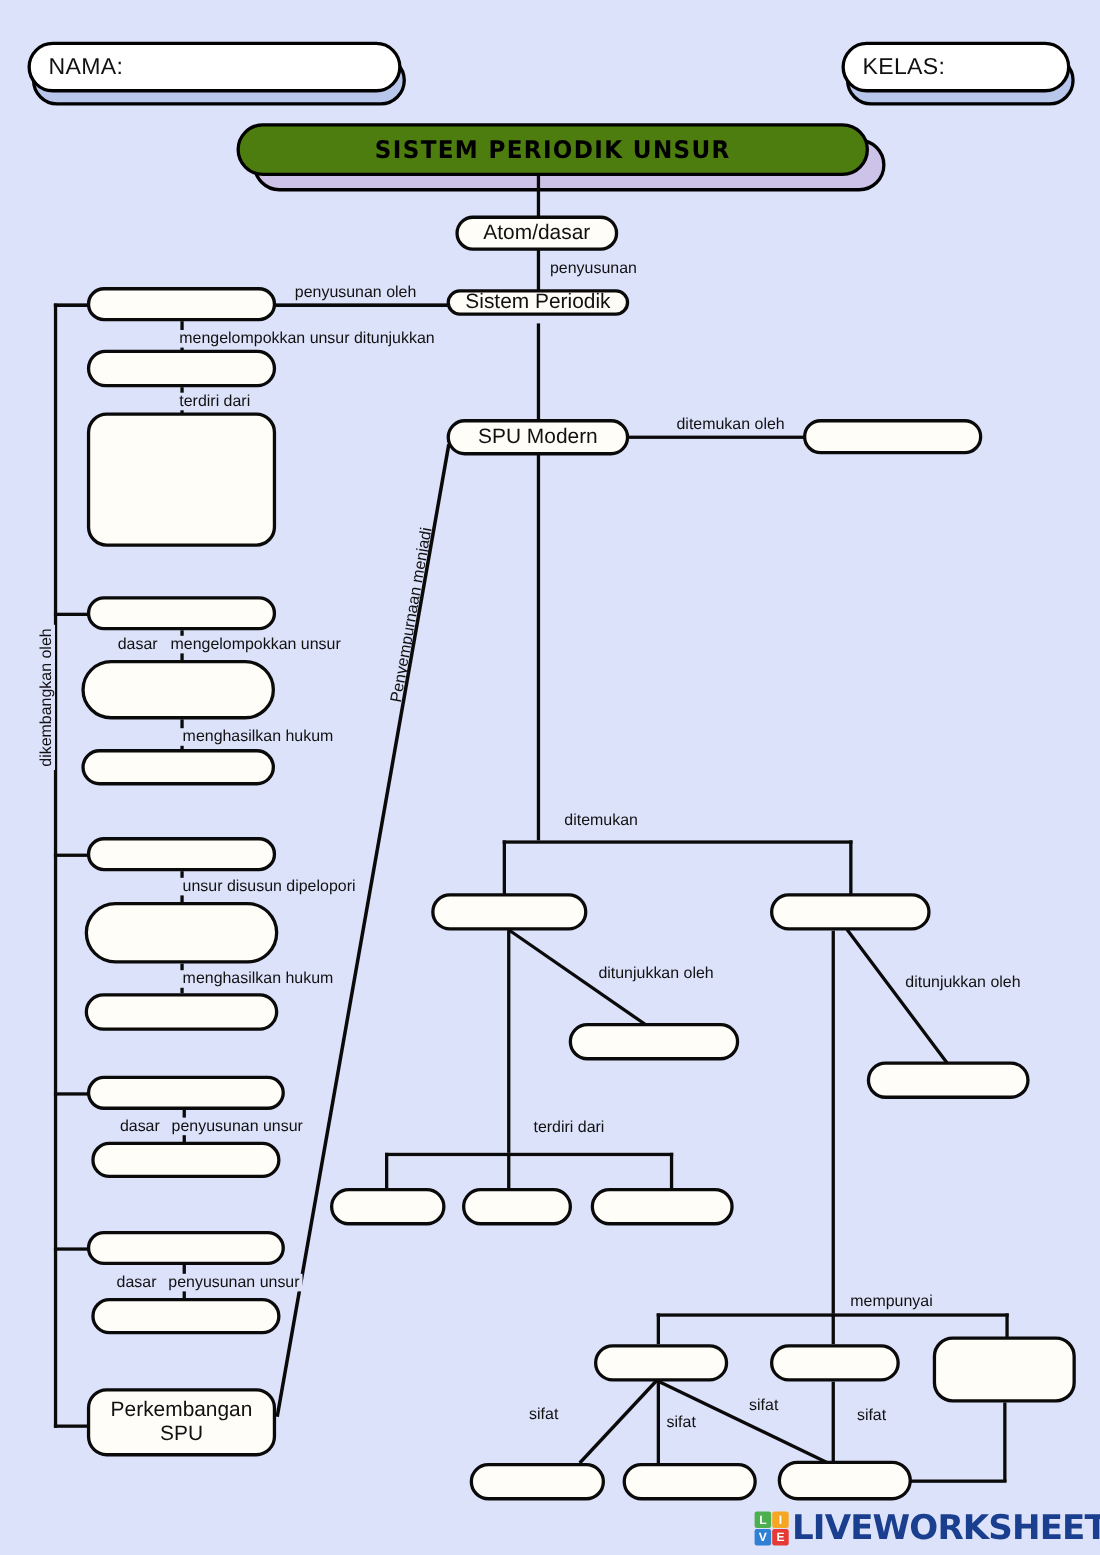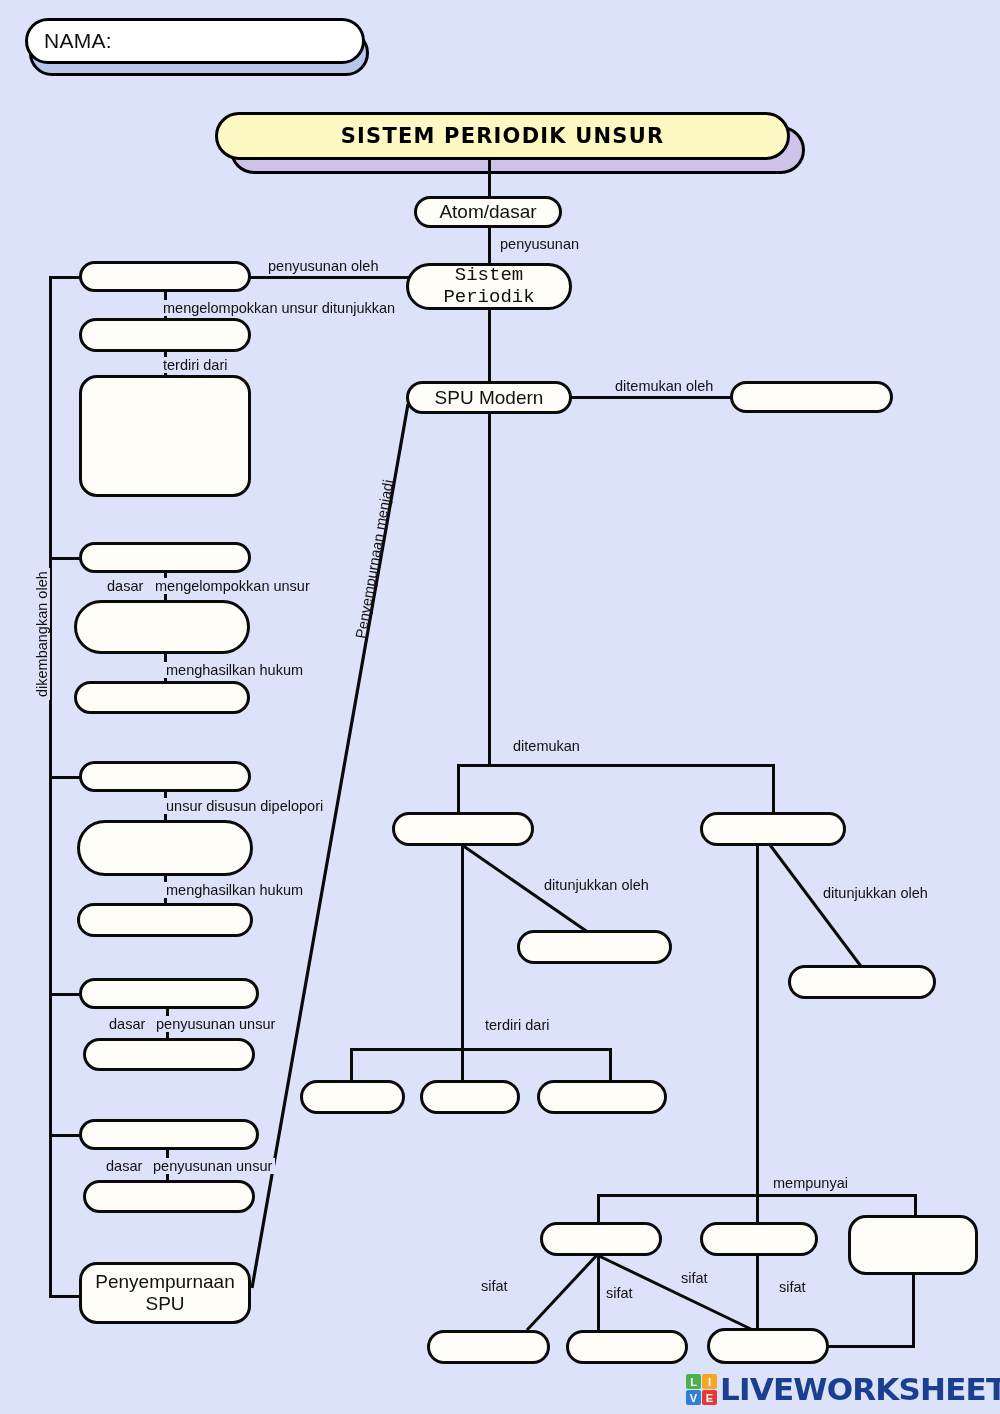--- a/index.html
+++ b/index.html
@@ -7,21 +7,21 @@
   body{
     width:1000px;height:1414px;
     background:#dde2fb;
     font-family:"Liberation Sans", sans-serif;
     position:relative;
     overflow:hidden;
   }
   #sheet{position:absolute;left:0;top:0;width:1000px;height:1414px;}
 
   
-  .field{position:absolute;}
+  .field{position:absolute;margin-top:20px;}
   .field .shadow{
     position:absolute;left:4px;top:12px;
     width:100%;height:100%;
     background:#b9c6ec;
     border:3px solid #000;
     border-radius:26px;
     box-sizing:border-box;
   }
   .field .face{
     position:absolute;left:0;top:0;
@@ -39,21 +39,21 @@
   }
 
   
   #title-banner{position:absolute;left:215px;top:112px;width:575px;height:48px;}
   #title-banner .shadow{
     position:absolute;left:15px;top:14px;width:100%;height:100%;
     background:#cdc3e8;border:3px solid #000;border-radius:24px;box-sizing:border-box;
   }
   #title-banner .face{
     position:absolute;left:0;top:0;width:100%;height:100%;
-    background:#fef9c3;border:3px solid #000;border-radius:24px;box-sizing:border-box;
+    background:#4d7c0f;border:3px solid #000;border-radius:24px;box-sizing:border-box;
     display:flex;align-items:center;justify-content:center;
   }
   #title-banner .face span{
     font-family:"DejaVu Sans", sans-serif;
     font-weight:bold;font-size:21px;letter-spacing:1.2px;
     color:#000;
     transform:scaleY(1.05);
   }
 
   
@@ -129,39 +129,45 @@
 
 <div id="sheet">
 
   <div class="field" style="left:25px;top:18px;width:340px;height:46px;">
     <div class="shadow"></div>
     <div class="face">
       <span>NAMA:</span>
     </div>
   </div>
 
+  <div class="field" style="left:765px;top:18px;width:208px;height:46px;">
+    <div class="shadow"></div>
+    <div class="face">
+      <span>KELAS:</span>
+    </div>
+  </div>
 
   <div id="title-banner">
     <div class="shadow" style="background: rgb(205, 195, 232);"></div>
     <div class="face">
       <span>SISTEM PERIODIK UNSUR</span>
     </div>
   </div>
 
   <div class="ln v" style="left:488px;top:160px;height:38px;"></div>
 
   <div class="ln v" style="left:488px;top:226px;height:40px;"></div>
 
   <div class="ln v" style="left:488px;top:294px;height:88px;"></div>
 
   <div class="ln v" style="left:488px;top:412px;height:352px;"></div>
 
   <div class="node pill" style="left:414px;top:196px;width:148px;height:32px;">Atom/dasar</div>
 
-  <div class="node pill" style="left:406px;top:263px;width:166px;height:47px;font-family:Liberation Mono, monospace;">Sistem Periodik</div>
+  <div class="node pill" style="left:406px;top:263px;width:166px;height:24px;">Sistem Periodik</div>
 
   <div class="node pill" style="left:406px;top:381px;width:166px;height:33px;">SPU Modern</div>
 
   <span class="lbl" style="left:497px;top:236px;">penyusunan</span>
 
   <div class="ln h" style="left:570px;top:396px;width:162px;"></div>
   <span class="lbl" style="left:612px;top:378px;">ditemukan oleh</span>
   <div class="node pill blank" style="left:730px;top:381px;width:163px;height:32px;"></div>
 
   <div class="ln v" style="left:49px;top:276px;height:1022px;"></div>
@@ -214,21 +220,21 @@
   <span class="lbl" style="left:106px;top:1016px;">dasar</span>
   <span class="lbl" style="left:153px;top:1016px;">penyusunan unsur</span>
   <div class="node pill blank" style="left:83px;top:1038px;width:172px;height:33px;"></div>
 
   <div class="node pill blank" style="left:79px;top:1119px;width:180px;height:31px;"></div>
   <div class="ln v" style="left:166px;top:1150px;height:30px;"></div>
   <span class="lbl" style="left:103px;top:1158px;">dasar</span>
   <span class="lbl" style="left:150px;top:1158px;">penyusunan unsur</span>
   <div class="node pill blank" style="left:83px;top:1180px;width:172px;height:33px;"></div>
 
-  <div class="node rect" style="left:79px;top:1262px;width:172px;height:62px;">Penyempurnaan SPU</div>
+  <div class="node rect" style="left:79px;top:1262px;width:172px;height:62px;">Perkembangan SPU</div>
 
   <svg class="diag" style="left:0;top:0;width:1000px;height:1414px;pointer-events:none;">
     <line x1="252" y1="1288" x2="408" y2="404" stroke="#0a0a0a" stroke-width="3.2"></line>
   </svg>
   <span class="lbl slant" style="left:352px;top:640px;transform:rotate(-80deg);">Penyempurnaan menjadi</span>
 
   <span class="lbl" style="left:510px;top:738px;">ditemukan</span>
   <div class="ln h" style="left:457px;top:764px;width:318px;"></div>
   <div class="ln v" style="left:457px;top:764px;height:52px;"></div>
   <div class="ln v" style="left:772px;top:764px;height:52px;"></div>

